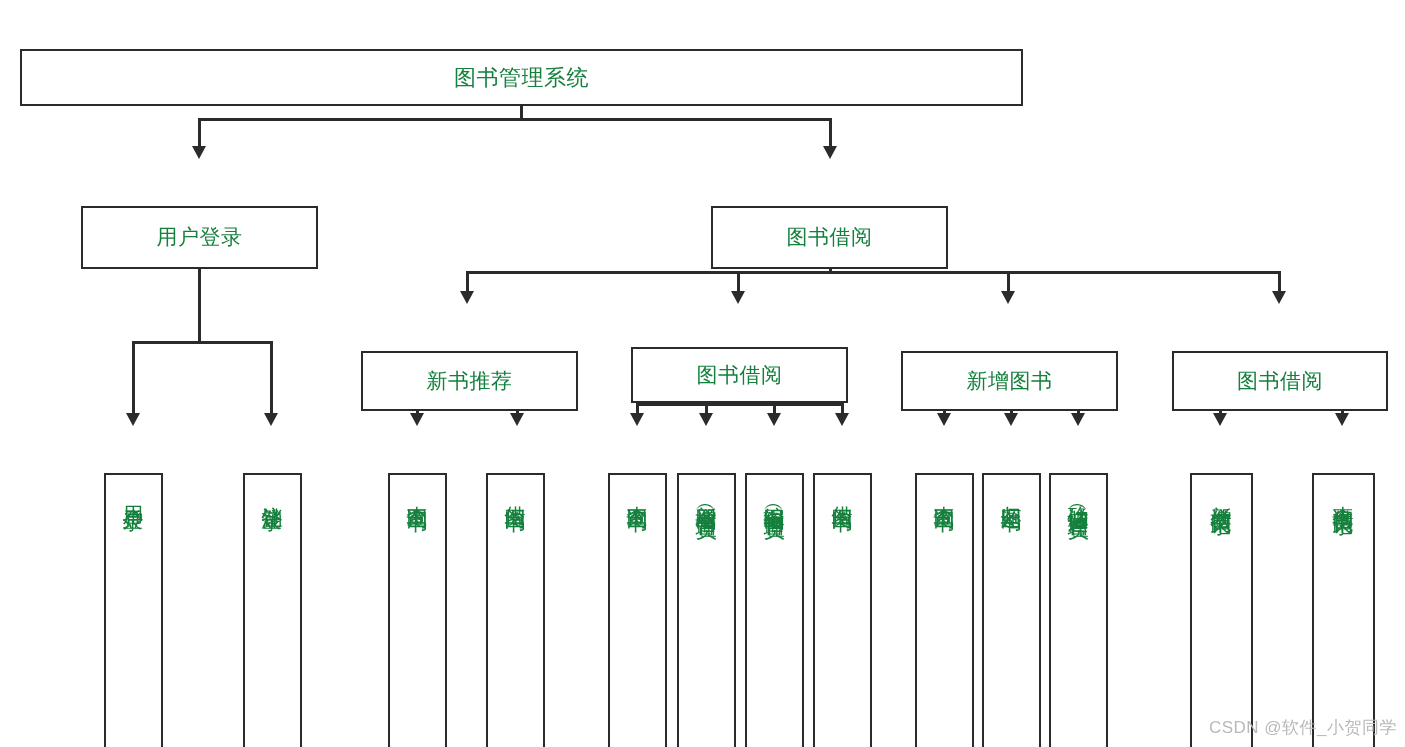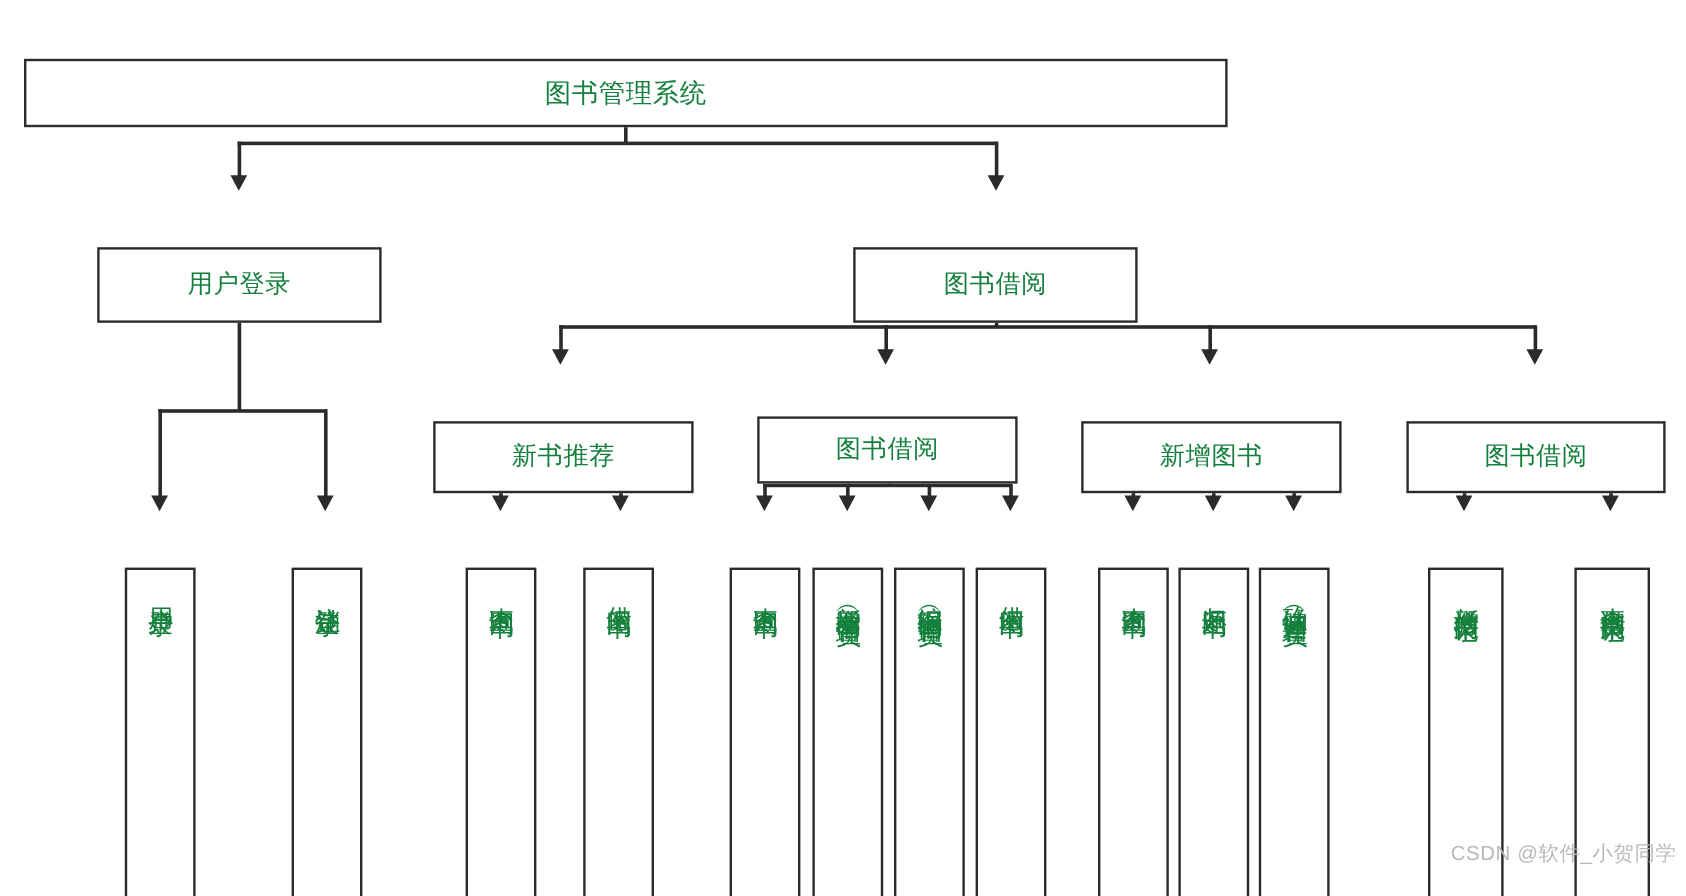--- a/index.html
+++ b/index.html
@@ -77,21 +77,21 @@
     border-left: 7px solid transparent;
     border-right: 7px solid transparent;
     border-top: 13px solid #2b2b2b;
     z-index: 2;
   }
 
   
   #watermark {
     position: absolute;
     right: 8px;
-    bottom: 24px;
+    bottom: 8px;
     font-size: 17px;
     color: #b9b9b9;
     letter-spacing: 0.5px;
     white-space: nowrap;
     z-index: 5;
   }
 </style>
 </head>
 <body>
 

